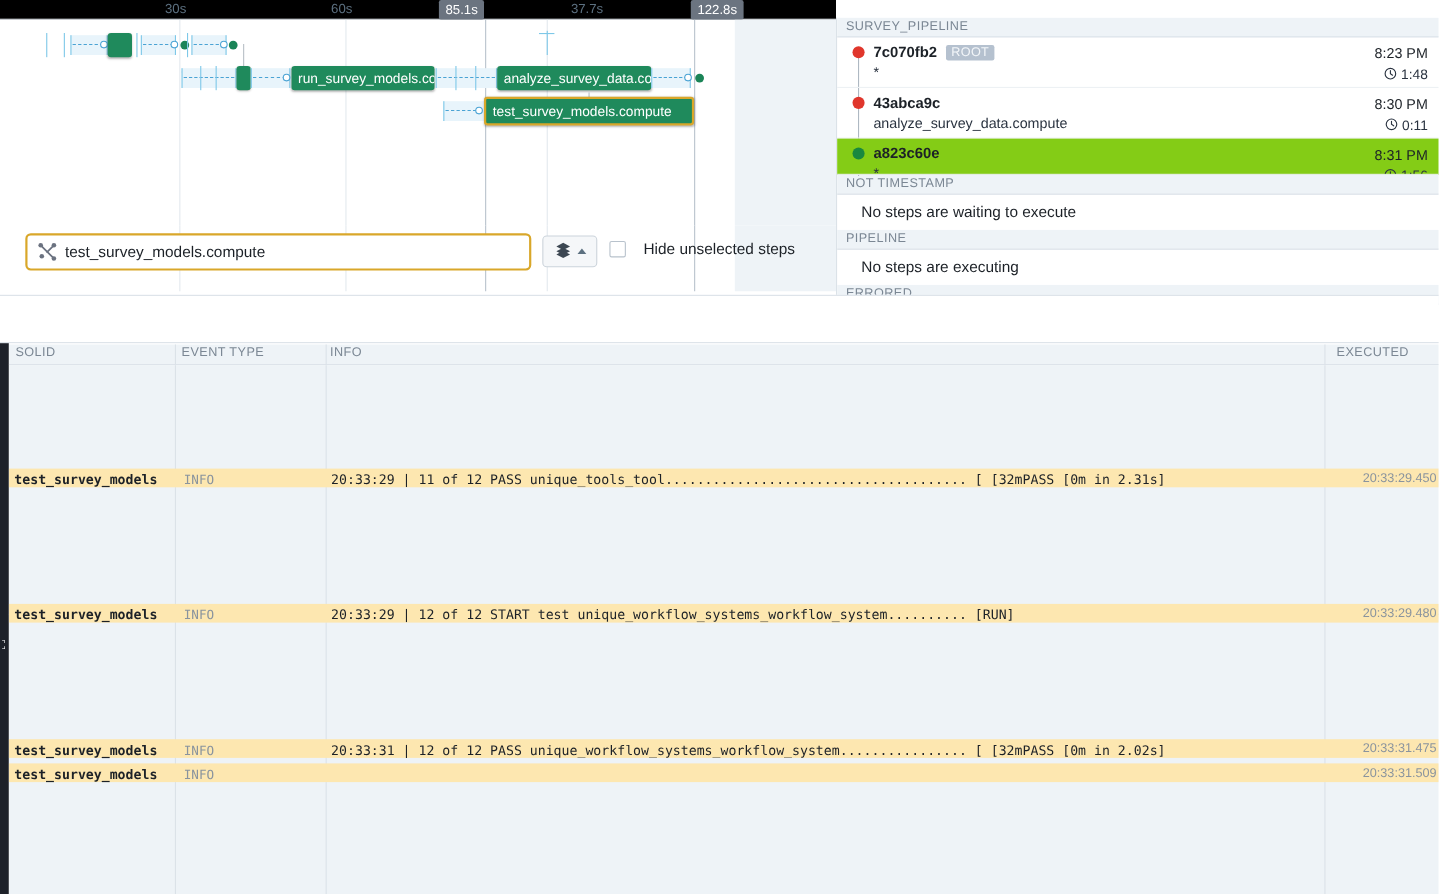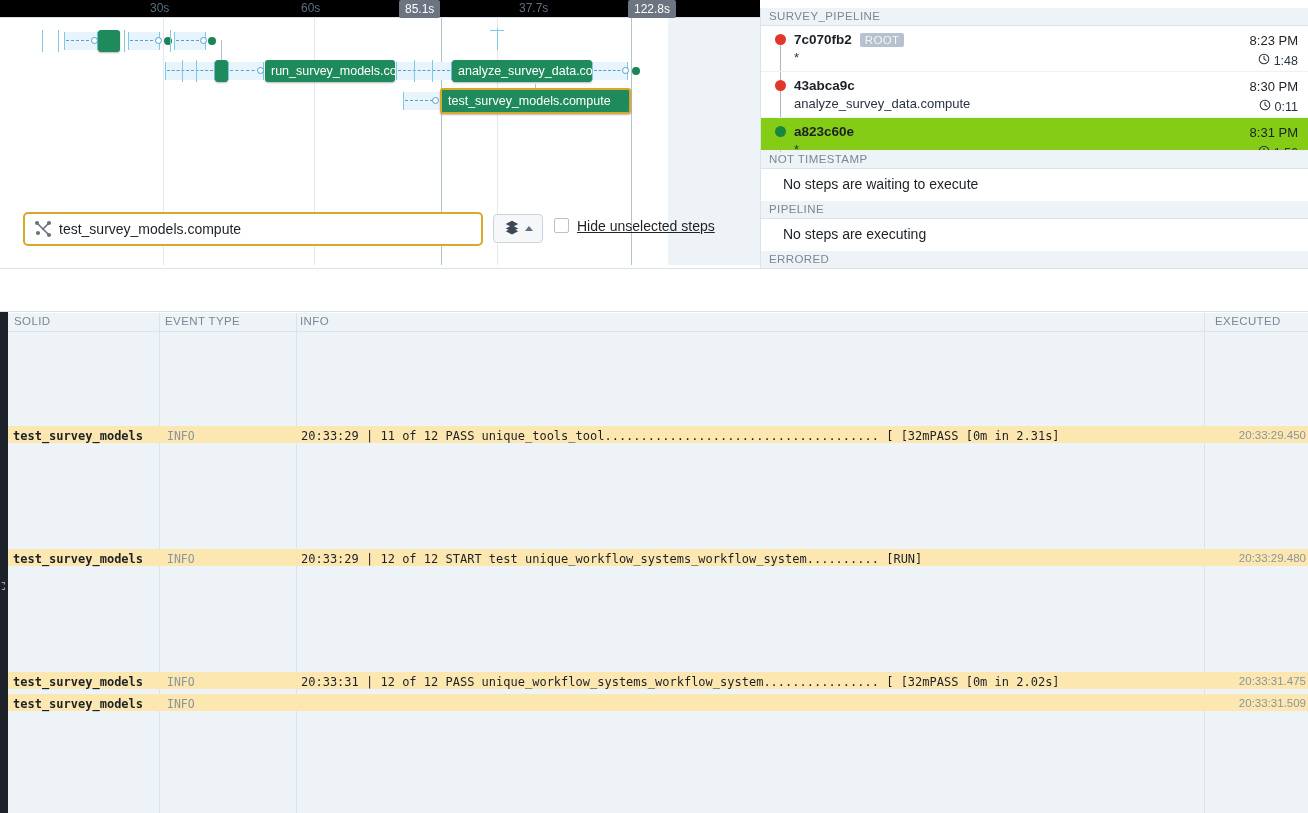--- a/index.html
+++ b/index.html
@@ -91,28 +91,28 @@
   .search-box .gicon { width: 18px; height: 18px; margin-right: 7px; flex: 0 0 auto; }
   .search-box .val { font-size: 14px; color: #1c2127; }
   .layers-btn {
     position: absolute; left: 493px; top: 214px; width: 50px; height: 29px;
     background: #f5f7f9; border: 1px solid #ccd4db; border-radius: 4px;
     display: flex; align-items: center; justify-content: center; gap: 5px;
   }
   .layers-btn .caret { border-left: 4px solid transparent; border-right: 4px solid transparent;
     border-bottom: 5px solid #5c7080; }
   .hide-unsel {
-    position: absolute; left: 554px; top: 218px; display: flex; gap: 8px; text-decoration: underline;
+    position: absolute; left: 554px; top: 218px; display: flex; align-items: center; gap: 16px;
   }
   .cbox { width: 15px; height: 15px; border: 1px solid #b8c2cc; border-radius: 2px; background: #fff; }
   .hide-unsel .lbl { font-size: 14px; color: #1c2127; }
 
   
   .right-panel {
-    position: absolute; left: 760px; top: 8px; width: 548px; height: 265px;
+    position: absolute; left: 760px; top: 16px; width: 548px; height: 265px;
     background: #ffffff; border-left: 1px solid #dbe2e8; overflow: hidden;
   }
   .sec-head {
     height: 18px; background: #eef3f7; border-bottom: 1px solid #dbe2e8;
     font-size: 11.5px; letter-spacing: .4px; color: #7b8794;
     padding: 2px 0 0 8px;
   }
   .step-row {
     position: relative; height: 46px; border-bottom: 1px solid #edf1f4;
     padding: 6px 10px 0 14px;
@@ -124,21 +124,21 @@
   .statdot.green { background: #19883f; }
   .step-row .sid { font-weight: bold; font-size: 13.5px; color: #1c2127; }
   .root-badge {
     margin-left: 8px; background: #b5c1cf; color: #f3f6f9;
     font-size: 11.5px; padding: 1px 5px; border-radius: 2px; letter-spacing: .3px;
   }
   .step-row .time { position: absolute; right: 10px; top: 7px; font-size: 13px; color: #1c2127; }
   .step-row .line2 { padding-left: 19px; font-size: 13px; color: #2a3340; margin-top: 3px; }
   .step-row .dur {
     position: absolute; right: 10px; top: 27px; font-size: 12.5px; color: #2a3340;
-    display: flex; align-items: center; gap: 4px;
+    display: flex; align-items: flex-start; gap: 4px;
   }
   .vrail { position: absolute; left: 19px; top: 18px; width: 1px; height: 108px; background: #aeb8c2; }
   .empty-line { padding: 7px 0 0 22px; font-size: 14px; color: #1c2127; height: 32px; }
 
   
   .toolbar {
     position: absolute; left: 0; top: 268px; width: 1308px; height: 44px;
     background: #ffffff; border-top: 1px solid #dbe2e8; border-bottom: 1px solid #dbe2e8;
   }
   .qbox {

